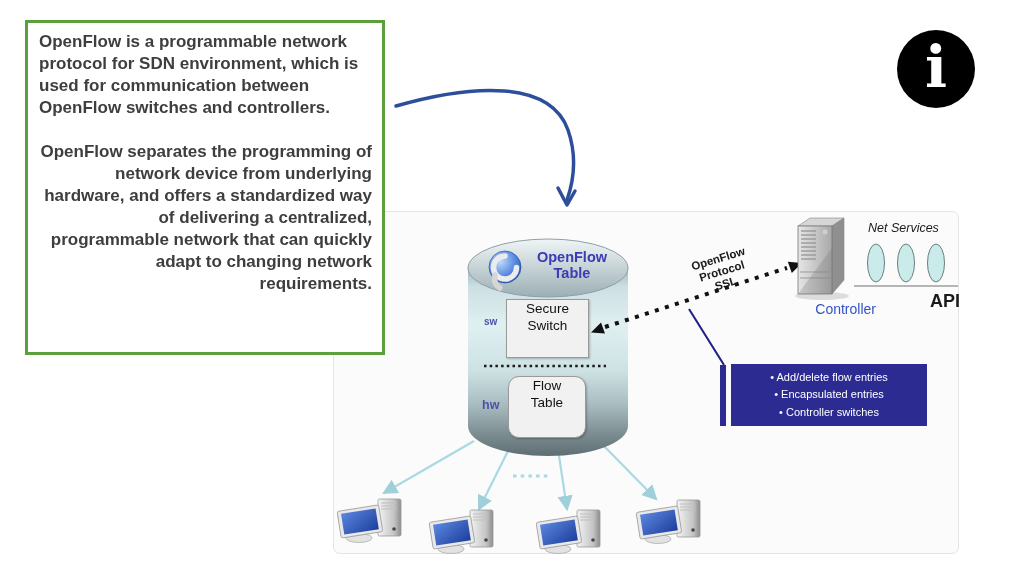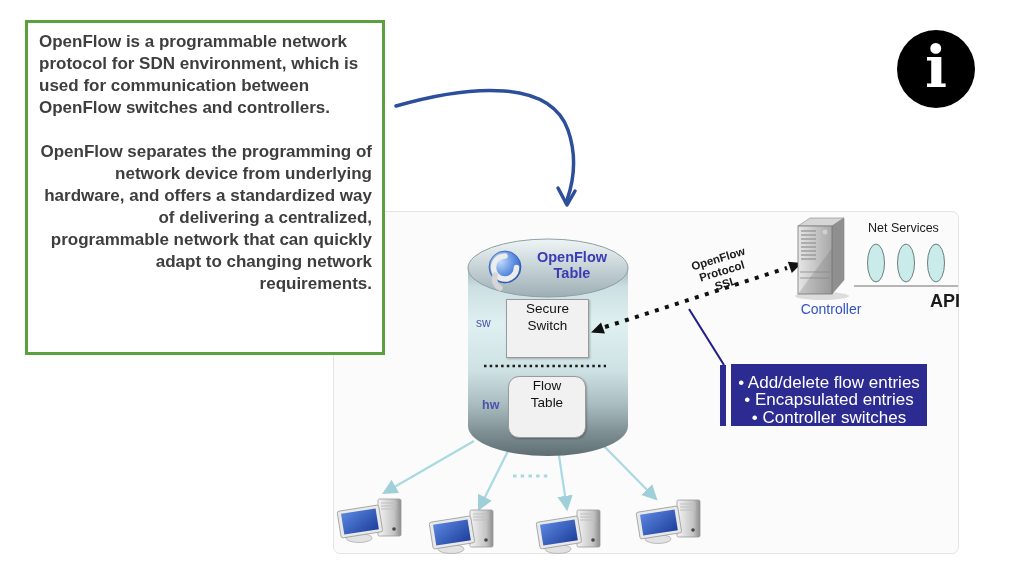--- a/index.html
+++ b/index.html
@@ -24,42 +24,42 @@
                     color:#ffffff; line-height:1; margin-top:-4px; }
 
   
   .diagram { position:absolute; left:333px; top:211px; width:626px; height:343px;
              background:#fbfbfb; border:1px solid #e4e4e4; border-radius:7px; }
   .diagram-art { position:absolute; left:0; top:0; }
   .ovl { position:absolute; }
 
   .switch-title { left:188px; top:37px; width:100px; text-align:center;
                   color:#3b3bb5; font-weight:700; font-size:14.5px; line-height:16px; }
-  .sw-label  { left:142px; top:104px; color:#5050aa; font-weight:400; font-size:12px; }
+  .sw-label  { left:150px; top:104px; color:#5050aa; font-weight:700; font-size:10px; }
   .hw-label  { left:140px; top:186px; color:#5050aa; font-weight:700; font-size:12.5px;padding-left:8px; }
 
   .inner-box { background:#f1f1f1; border:1px solid #9a9a9a;
                box-shadow:1px 1px 2px rgba(0,0,0,.25);
                display:flex; flex-direction:column; align-items:center; 
                font-size:13.5px; color:#111; line-height:17px; text-align:center; }
   .secure-box { left:172px; top:87px;  width:83px; height:59px; }
   .flow-box   { left:174px; top:164px; width:78px; height:62px;border-radius:11px; }
 
   .protocol-label { left:328px; top:40px; width:120px; text-align:center;
                     font-size:11.5px; line-height:13px; color:#1a1a1a; font-weight:600;
                     transform:rotate(-17deg); }
-  .net-services { left:534px; top:9px;  width:90px; font-size:12.5px; color:#1a1a1a; }
+  .net-services { left:534px; top:9px;  width:90px; font-size:12.5px; color:#1a1a1a;font-style:italic; }
   .api-label    { left:596px; top:79px; font-size:18px; color:#1a1a1a; font-weight:600; }
-  .controller-label { left:452px; top:89px; width:90px; text-align:center;
+  .controller-label { left:452px; top:89px; width:90px; text-align:right;
                       font-size:14px; color:#3353c4; }
 
   .actions-bar   { left:386px; top:153px; width:6px; height:61px; background:#2b2b92; }
   .actions-panel { left:397px; top:152px; width:196px; height:62px; background:#2b2b92;
-                   color:#ffffff; font-size:17px; line-height:17.5px; text-align:center;
-                   display:flex; flex-direction:column; justify-content:flex-end; }
+                   color:#ffffff; font-size:11px; line-height:17.5px; text-align:center;
+                   display:flex; flex-direction:column; justify-content:center; }
 </style>
 </head>
 <body>
 
 <div class="canvas">
 
   <div class="info-box">
     <p>OpenFlow is a programmable network protocol for SDN environment, which is used for communication between OpenFlow switches and controllers.</p>
     <p>OpenFlow separates the programming of network device from underlying hardware, and offers a standardized way of delivering a centralized, programmable network that can quickly adapt to changing network requirements.</p>
   </div>

